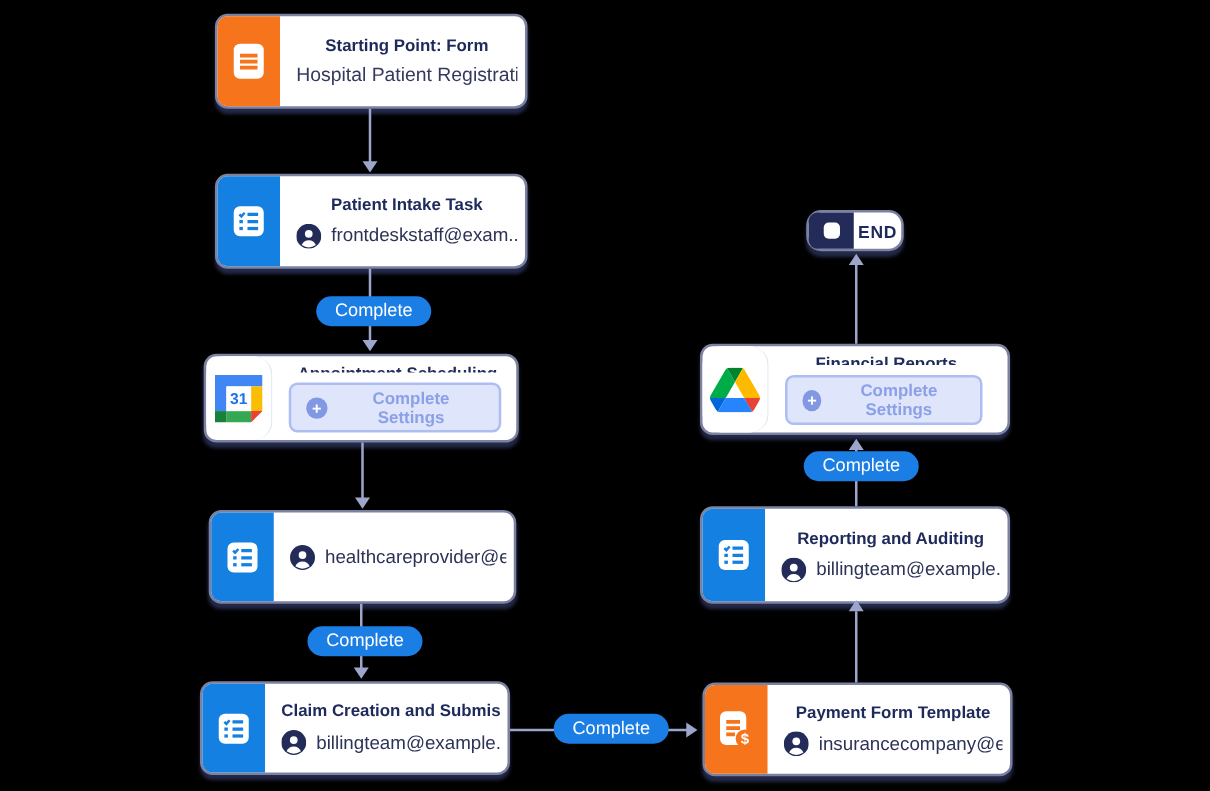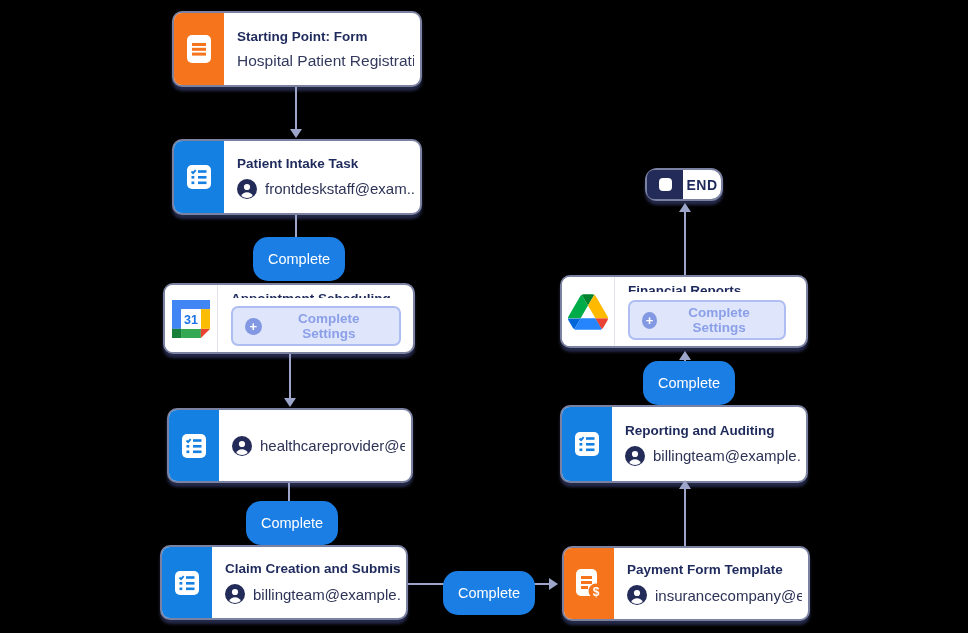--- a/index.html
+++ b/index.html
@@ -3,37 +3,37 @@
 <meta charset="utf-8">
 <style>
   html,body{margin:0;padding:0;background:#000;}
   .canvas{position:relative;width:968px;height:633px;background:#000;overflow:hidden;
           font-family:"Liberation Sans",sans-serif;}
   
   .node{position:absolute;display:flex;background:#fff;border-radius:10px;
         border:2px solid #7b81a0;box-shadow:0 4px 3px rgba(40,46,80,.9);box-sizing:border-box;}
   .accent{width:50px;flex:0 0 50px;display:flex;align-items:center;justify-content:center;
           border-radius:8px 0 0 8px;}
-  .accent.light{background:#fff;flex-basis:52px;width:52px;border-right:1px solid #e2e5f0;}
+  .accent.light{background:#fff;flex-basis:52px;width:52px;border-right:1px solid #e2e5f0;border-radius:15px;}
   .body{flex:1;display:flex;flex-direction:column;justify-content:center;gap:8px;
         padding:6px 6px 6px 13px;min-width:0;}
-  .title{font-size:13.5px;font-weight:bold;color:#1e2a5c;white-space:nowrap;overflow:hidden;}
+  .title{font-size:13.5px;font-weight:bold;color:#1e2a5c;white-space:nowrap;overflow:hidden;text-align:center;}
   .assignee{display:flex;align-items:center;gap:8px;font-size:15px;color:#2d3356;
             white-space:nowrap;overflow:hidden;}
   .avatar{width:20px;height:20px;flex:0 0 20px;display:inline-flex;}
   
   .settings-btn{display:flex;align-items:center;gap:9px;background:#dfe5fa;
         border:2px solid #aebef2;border-radius:7px;padding:3px 12px;margin-right:4px;
         color:#8ba0e8;font-weight:bold;font-size:13.5px;cursor:pointer;align-self:stretch;}
   .plus-circle{width:17px;height:17px;border-radius:50%;background:#8298e3;color:#fff;
         display:inline-flex;align-items:center;justify-content:center;
         font-size:13px;font-weight:bold;line-height:1;}
   
   .complete{position:absolute;background:#1b7ee4;color:#fff;font-size:14.5px;
-        padding:14px 15px;border-radius:15px;z-index:5;white-space:nowrap;}
+        padding:4px 15px;border-radius:15px;z-index:5;white-space:nowrap;}
   
   .vline,.hline{position:absolute;background:#9da5ca;z-index:1;}
   .vline{width:2px;} .hline{height:2px;}
   .head{position:absolute;width:0;height:0;z-index:2;}
   .head.down{border-left:6px solid transparent;border-right:6px solid transparent;
              border-top:9px solid #9da5ca;}
   .head.up{border-left:6px solid transparent;border-right:6px solid transparent;
              border-bottom:9px solid #9da5ca;}
   .head.right{border-top:6px solid transparent;border-bottom:6px solid transparent;
              border-left:9px solid #9da5ca;}

